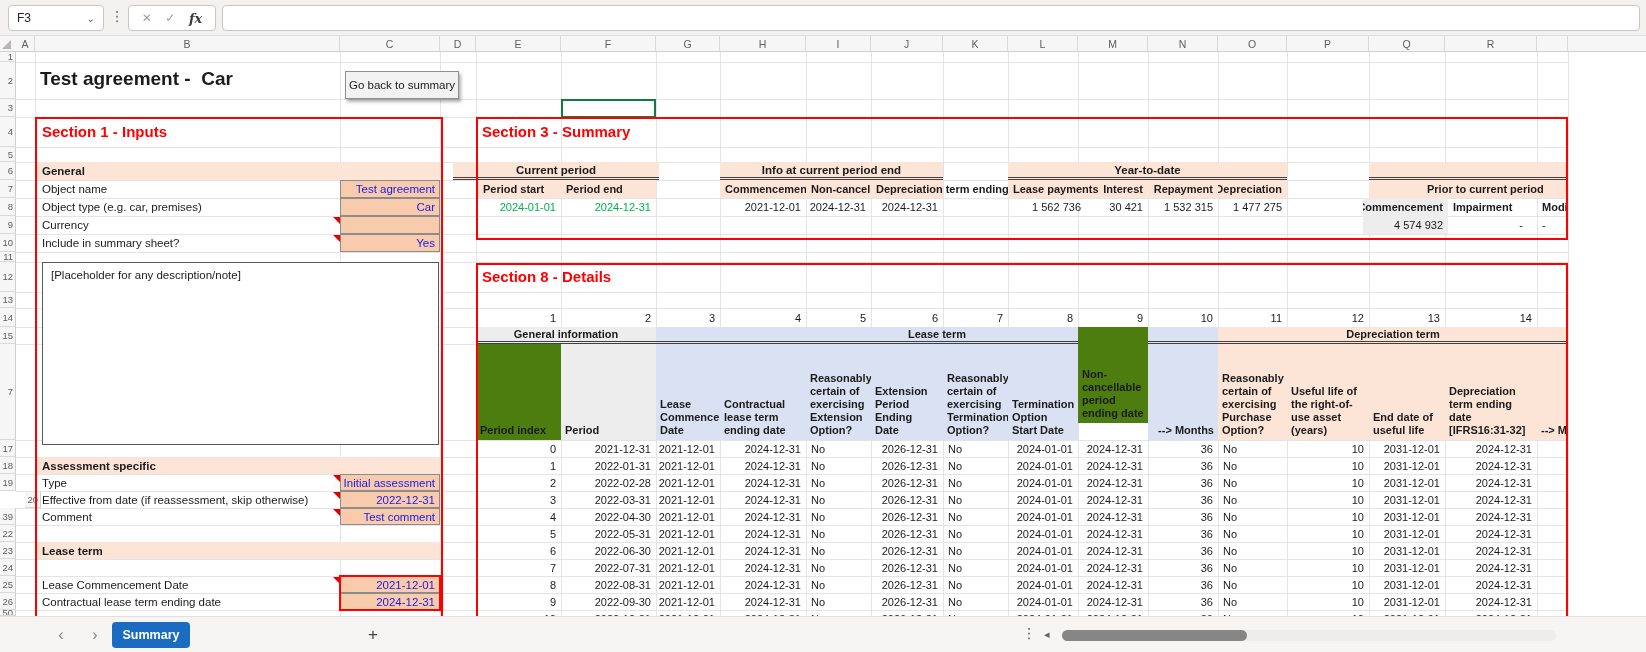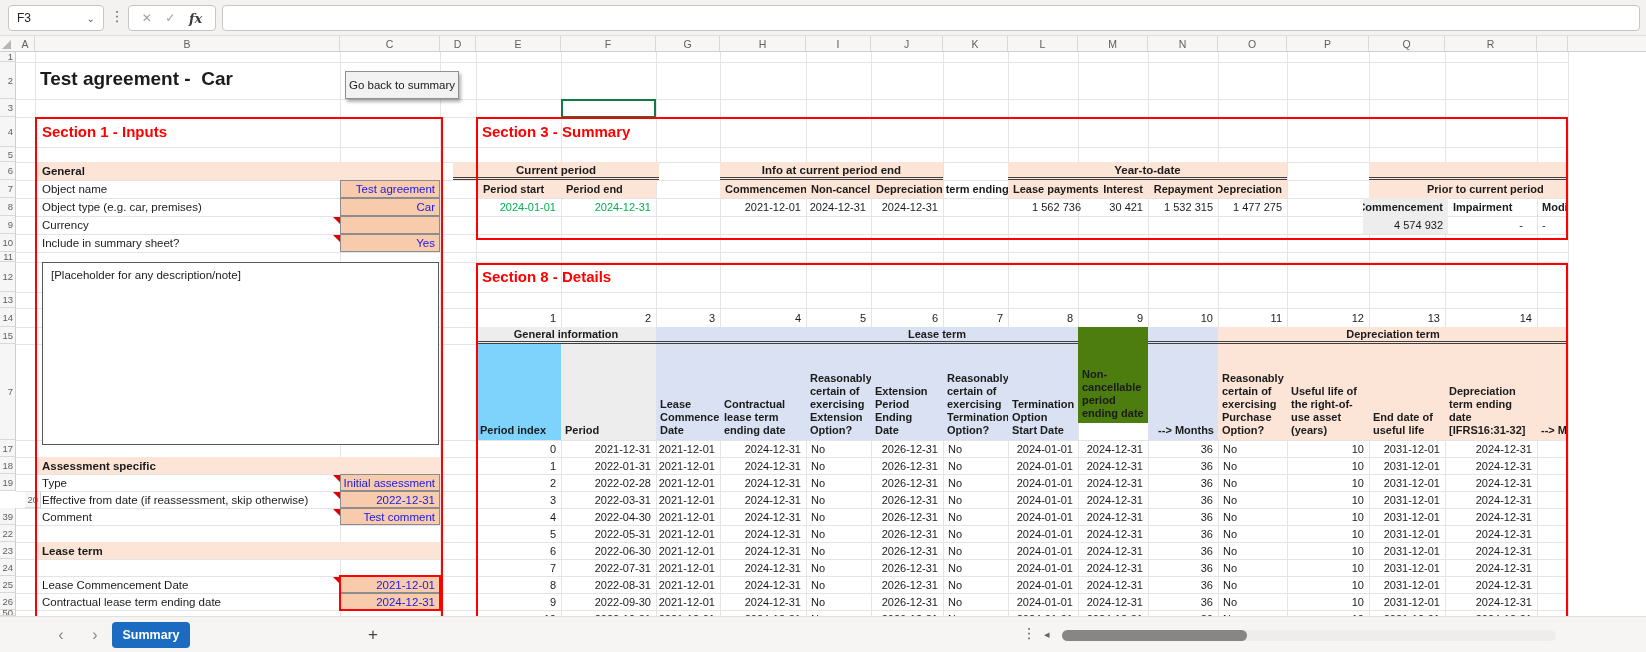--- a/index.html
+++ b/index.html
@@ -300,21 +300,21 @@
       <div class="c r" style="left: 1008px; top: 308px; width: 70px; height: 19px;">8</div>
       <div class="c r" style="left: 1078px; top: 308px; width: 70px; height: 19px;">9</div>
       <div class="c r" style="left: 1148px; top: 308px; width: 70px; height: 19px;">10</div>
       <div class="c r" style="left: 1218px; top: 308px; width: 69px; height: 19px;">11</div>
       <div class="c r" style="left: 1287px; top: 308px; width: 82px; height: 19px;">12</div>
       <div class="c r" style="left: 1369px; top: 308px; width: 76px; height: 19px;">13</div>
       <div class="c r" style="left: 1445px; top: 308px; width: 92px; height: 19px;">14</div>
       <div class="c b cen dbl" style="left: 476px; top: 327px; width: 180px; height: 17px; background: rgb(237, 237, 237);">General information</div>
       <div class="c b cen dbl" style="left: 656px; top: 327px; width: 562px; height: 17px; background: rgb(217, 225, 242);">Lease term</div>
       <div class="c b cen dbl" style="left: 1218px; top: 327px; width: 350px; height: 17px; background: rgb(252, 228, 214);">Depreciation term</div>
-      <div class="hdr" style="left: 476px; top: 344px; width: 85px; height: 96px; background: #7dd3fc;">Period index</div>
+      <div class="hdr" style="left: 476px; top: 344px; width: 85px; height: 96px; background: #4d7c0f;">Period index</div>
       <div class="hdr" style="left: 561px; top: 344px; width: 95px; height: 96px; background: rgb(237, 237, 237);">Period</div>
       <div class="hdr" style="left: 656px; top: 344px; width: 64px; height: 96px; background: rgb(217, 225, 242);">Lease Commencement Date</div>
       <div class="hdr" style="left: 720px; top: 344px; width: 86px; height: 96px; background: rgb(217, 225, 242);">Contractual lease term ending date</div>
       <div class="hdr" style="left: 806px; top: 344px; width: 65px; height: 96px; background: rgb(217, 225, 242);">Reasonably certain of exercising Extension Option?</div>
       <div class="hdr" style="left: 871px; top: 344px; width: 72px; height: 96px; background: rgb(217, 225, 242);">Extension Period Ending Date</div>
       <div class="hdr" style="left: 943px; top: 344px; width: 65px; height: 96px; background: rgb(217, 225, 242);">Reasonably certain of exercising Termination Option?</div>
       <div class="hdr" style="left: 1008px; top: 344px; width: 70px; height: 96px; background: rgb(217, 225, 242);">Termination Option Start Date</div>
       <div class="hdr" style="left: 1078px; top: 327px; width: 70px; height: 96px; background: #4d7c0f;">Non-cancellable period ending date</div>
       <div class="hdr right nw" style="left: 1148px; top: 344px; width: 70px; height: 96px; background: rgb(217, 225, 242);">--&gt; Months</div>
       <div class="hdr" style="left: 1218px; top: 344px; width: 69px; height: 96px; background: rgb(252, 228, 214);">Reasonably certain of exercising Purchase Option?</div>

